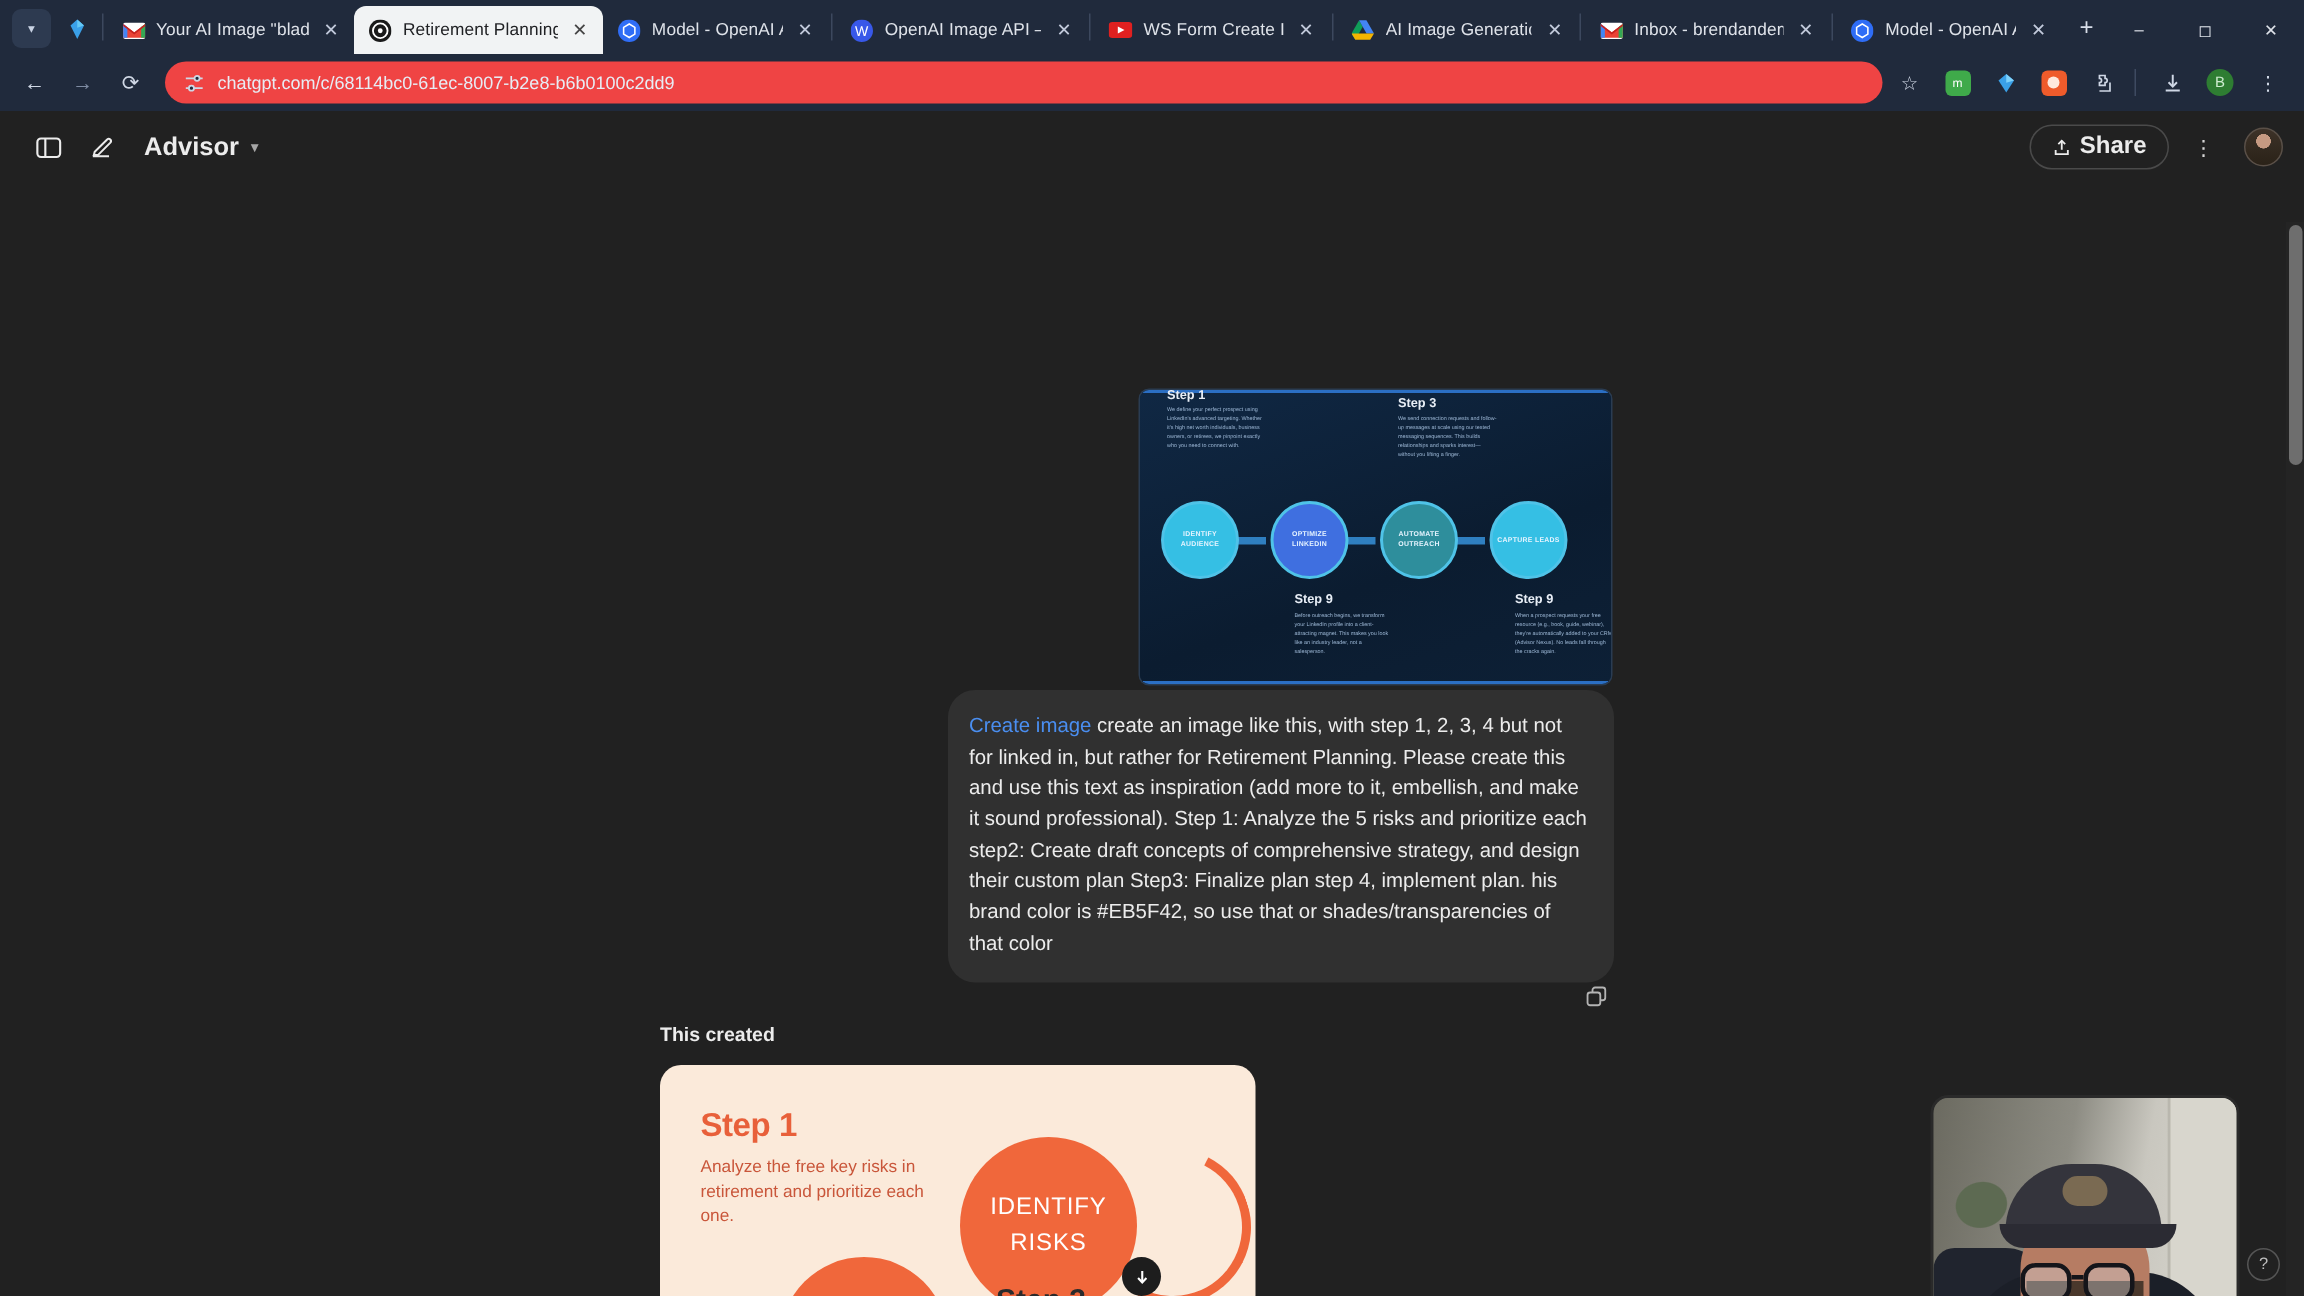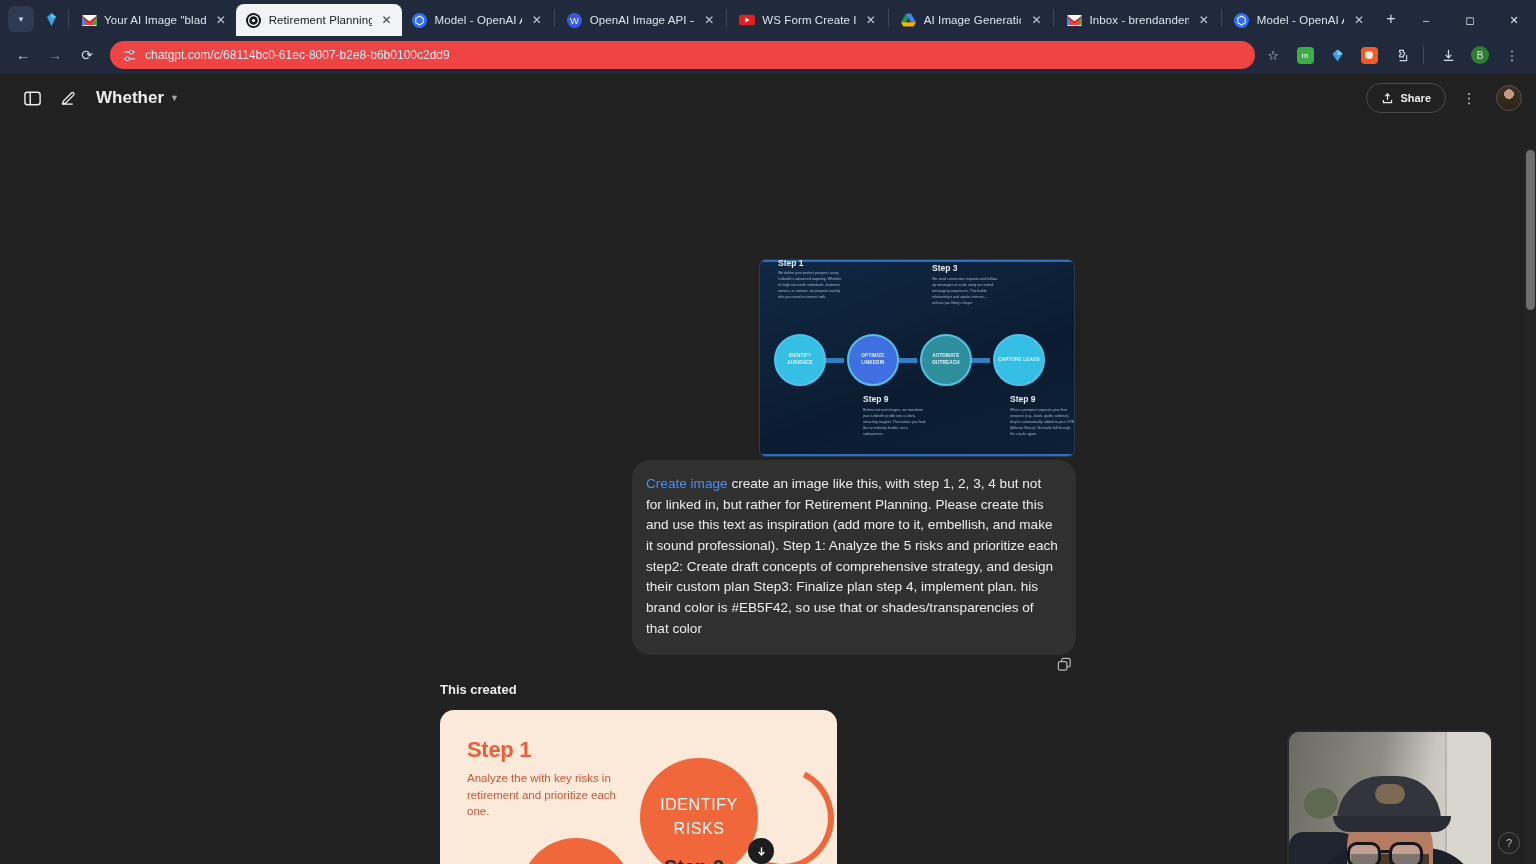--- a/index.html
+++ b/index.html
@@ -99,21 +99,21 @@
     display: flex; align-items: center; justify-content: center; color: #ececec;
   }
   .gpt-title {
     font-size: 17px; font-weight: bold; color: #ececec; margin-left: 8px;
     display: flex; align-items: center; gap: 6px;
   }
   .chev { font-size: 9px; color: #a6a6a6; }
   .share-btn {
     margin-left: auto; height: 30px; border: 1px solid #4a4a4a; border-radius: 16px;
     display: flex; align-items: center; gap: 6px; padding: 0 14px;
-    color: #ececec; font-size: 11px; font-weight: bold;
+    color: #ececec; font-size: 16px; font-weight: bold;
   }
   .kebab {
     width: 30px; height: 30px; display: flex; align-items: center; justify-content: center;
     color: #d6d6d6; font-size: 14px; margin-left: 4px;
   }
   .avatar {
     width: 26px; height: 26px; border-radius: 50%; margin-left: 8px; flex: none;
     background: radial-gradient(circle at 50% 34%, #c69a82 0 24%, transparent 25%),
                 linear-gradient(#3d3228, #2a2218);
     border: 1px solid #5a5048;
@@ -416,21 +416,21 @@
             <line x1="7.6" y1="3.5" x2="7.6" y2="16.5"></line>
         </svg>
       </div>
       <div class="hicon">
         <svg width="18" height="18" viewBox="0 0 20 20" fill="none" stroke="#ececec" stroke-width="1.5">
           <path d="M4 16h3l9.2-9.2a1.7 1.7 0 0 0-2.4-2.4L4.6 13.6z"></path>
             <path d="M3.2 16.8h12"></path>
         </svg>
       </div>
       <div class="gpt-title">
-        <span>Whether</span>
+        <span>Advisor</span>
         <span class="chev">▼</span>
       </div>
 
       <div class="share-btn">
         <span>
           <svg width="13" height="13" viewBox="0 0 16 16" fill="none" stroke="#ececec" stroke-width="1.5">
             <line x1="8" y1="2.2" x2="8" y2="9.6"></line>
               <path d="M5.2 5 L8 2.2 L10.8 5"></path>
               <path d="M3 9.8v3.4h10V9.8"></path>
           </svg>
@@ -488,21 +488,21 @@
           <rect x="6" y="2.5" width="9" height="9" rx="1.8"></rect>
             <rect x="2.5" y="6" width="9" height="9" rx="1.8" fill="#212121"></rect>
         </svg>
       </div>
 
       <div class="img-created">This created</div>
 
       <div class="gen-card">
         <div class="gc-arc"></div>
         <div class="gc-step1">Step 1</div>
-        <div class="gc-desc">Analyze the with key risks in retirement and prioritize each one.</div>
+        <div class="gc-desc">Analyze the free key risks in retirement and prioritize each one.</div>
         <div class="gc-circ1">
           <span>IDENTIFY</span>
           <span>RISKS</span>
         </div>
         <div class="gc-circ2">
           
         </div>
         <div class="gc-step3">Step 3</div>
         <div class="scroll-dot">
           <svg width="13" height="13" viewBox="0 0 14 14" fill="none" stroke="#fff" stroke-width="1.5">

